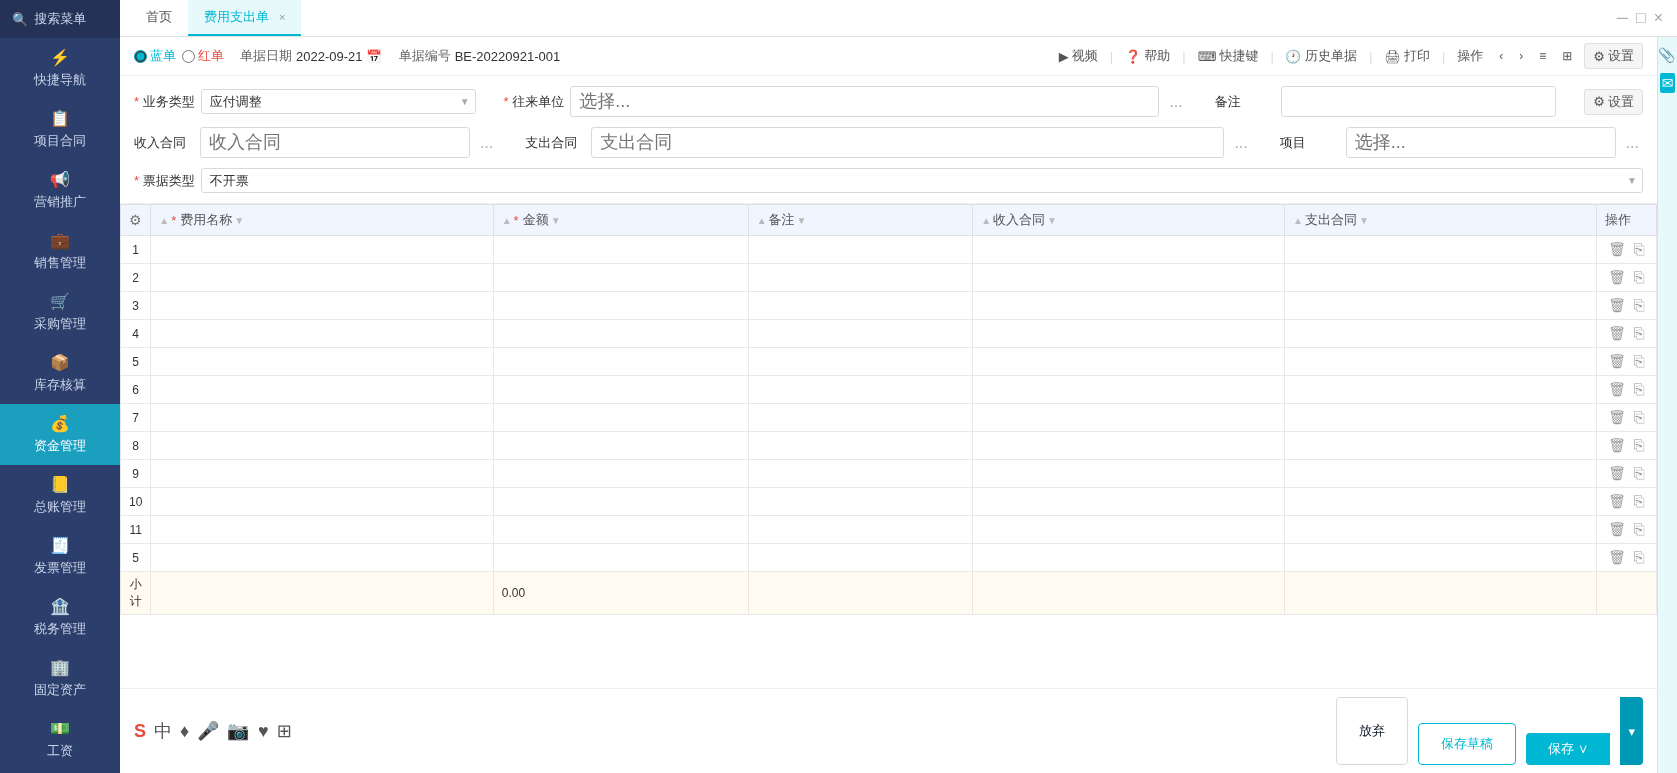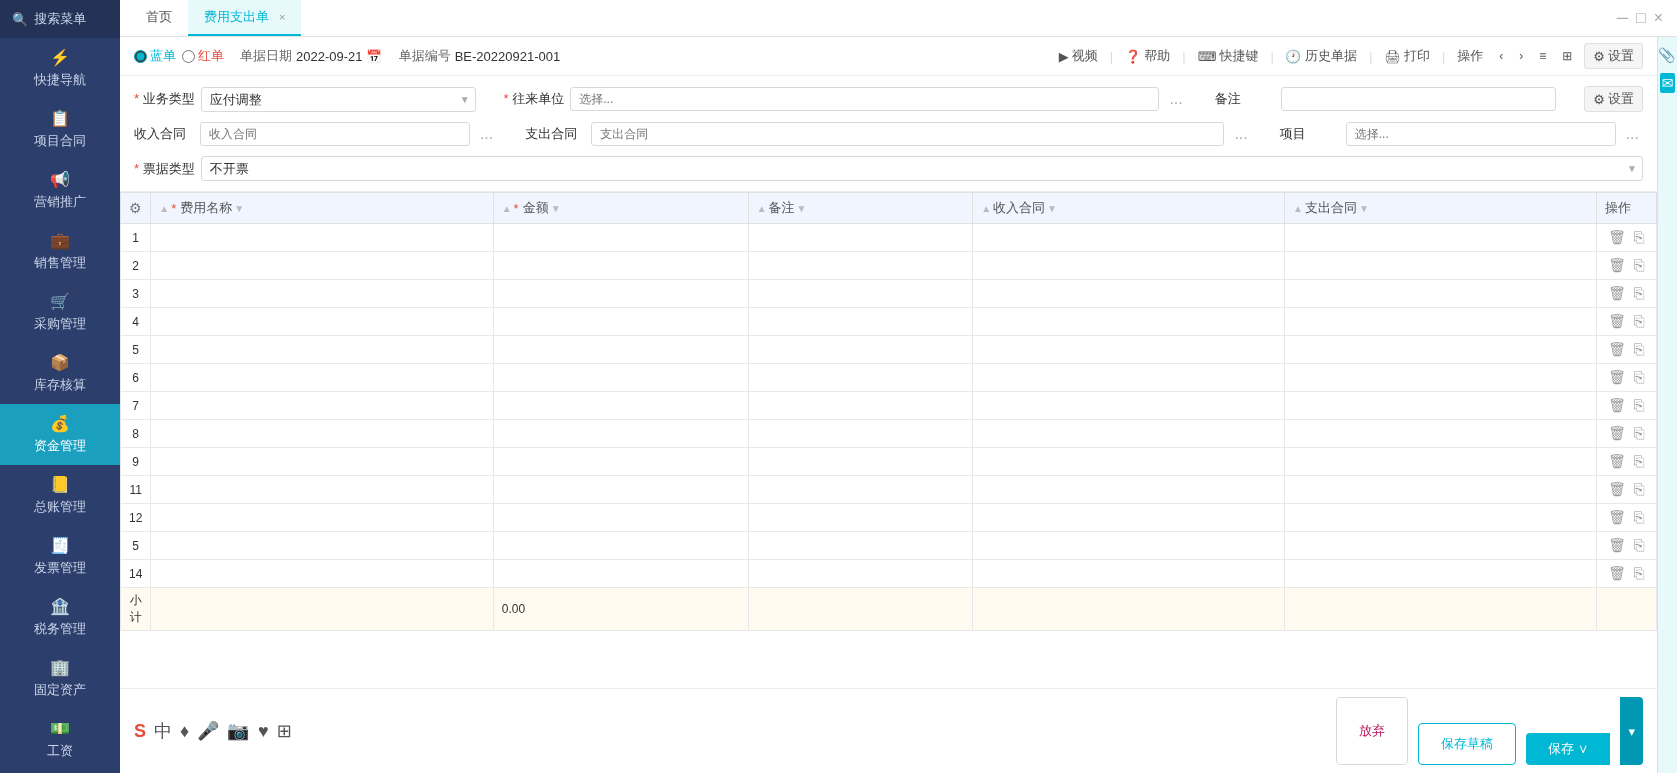--- a/index.html
+++ b/index.html
@@ -165,21 +165,21 @@
       white-space: nowrap;
       font-size: 13px;
       min-width: 60px;
     }
     .required::before { content: '* '; color: #e74c3c; }
     .form-control {
       flex: 1;
       border: 1px solid #d9d9d9;
       border-radius: 3px;
       padding: 4px 8px;
-      font-size: 12px;
+      font-size: 18px;
       color: #333;
       outline: none;
       background: #fff;
       min-width: 100px;
     }
     .form-select-wrapper {
       flex: 1;
       position: relative;
       display: flex;
       align-items: center;
@@ -255,21 +255,21 @@
 
     .btn-group { display: flex; gap: 10px; }
     .btn {
       padding: 7px 22px;
       border-radius: 4px;
       border: none;
       cursor: pointer;
       font-size: 13px;
       font-weight: 500;
     }
-    .btn-abandon { background: #fff; border: 1px solid #d9d9d9; color: #be185d; margin-left: 40px; }
+    .btn-abandon { background: #fff; border: 1px solid #d9d9d9; color: #0f172a; margin-left: 40px; }
     .btn-draft { background: #fff; border: 1px solid #00b8d4; color: #00b8d4; margin-top: 26px; }
     .btn-save { background: #00b8d4; color: #fff; border: none; }
     .btn-save-arrow { background: #0099b5; color: #fff; border: none; padding: 7px 8px; border-radius: 0 4px 4px 0; }
 
     
     .nav-area {
       display: flex;
       flex: 1;
       overflow: hidden;
       position: relative;
@@ -654,57 +654,45 @@
       <td></td>
       <td></td>
       <td></td>
       <td></td>
       <td class="col-ops">
         <span class="op-icon">🗑</span>
         <span class="op-icon op-copy">⎘</span>
       </td>
     </tr>
               <tr>
+      <td class="row-num">10</td>
+      <td></td>
+      <td></td>
+      <td></td>
+      <td></td>
+      <td></td>
+      <td class="col-ops">
+        <span class="op-icon">🗑</span>
+        <span class="op-icon op-copy">⎘</span>
+      </td>
+    </tr>
+              <tr>
       <td class="row-num">11</td>
       <td></td>
       <td></td>
       <td></td>
       <td></td>
       <td></td>
       <td class="col-ops">
         <span class="op-icon">🗑</span>
         <span class="op-icon op-copy">⎘</span>
       </td>
     </tr>
               <tr>
-      <td class="row-num">12</td>
-      <td></td>
-      <td></td>
-      <td></td>
-      <td></td>
-      <td></td>
-      <td class="col-ops">
-        <span class="op-icon">🗑</span>
-        <span class="op-icon op-copy">⎘</span>
-      </td>
-    </tr>
-              <tr>
       <td class="row-num">5</td>
-      <td></td>
-      <td></td>
-      <td></td>
-      <td></td>
-      <td></td>
-      <td class="col-ops">
-        <span class="op-icon">🗑</span>
-        <span class="op-icon op-copy">⎘</span>
-      </td>
-    </tr>
-              <tr>
-      <td class="row-num">14</td>
       <td></td>
       <td></td>
       <td></td>
       <td></td>
       <td></td>
       <td class="col-ops">
         <span class="op-icon">🗑</span>
         <span class="op-icon op-copy">⎘</span>
       </td>
     </tr>

